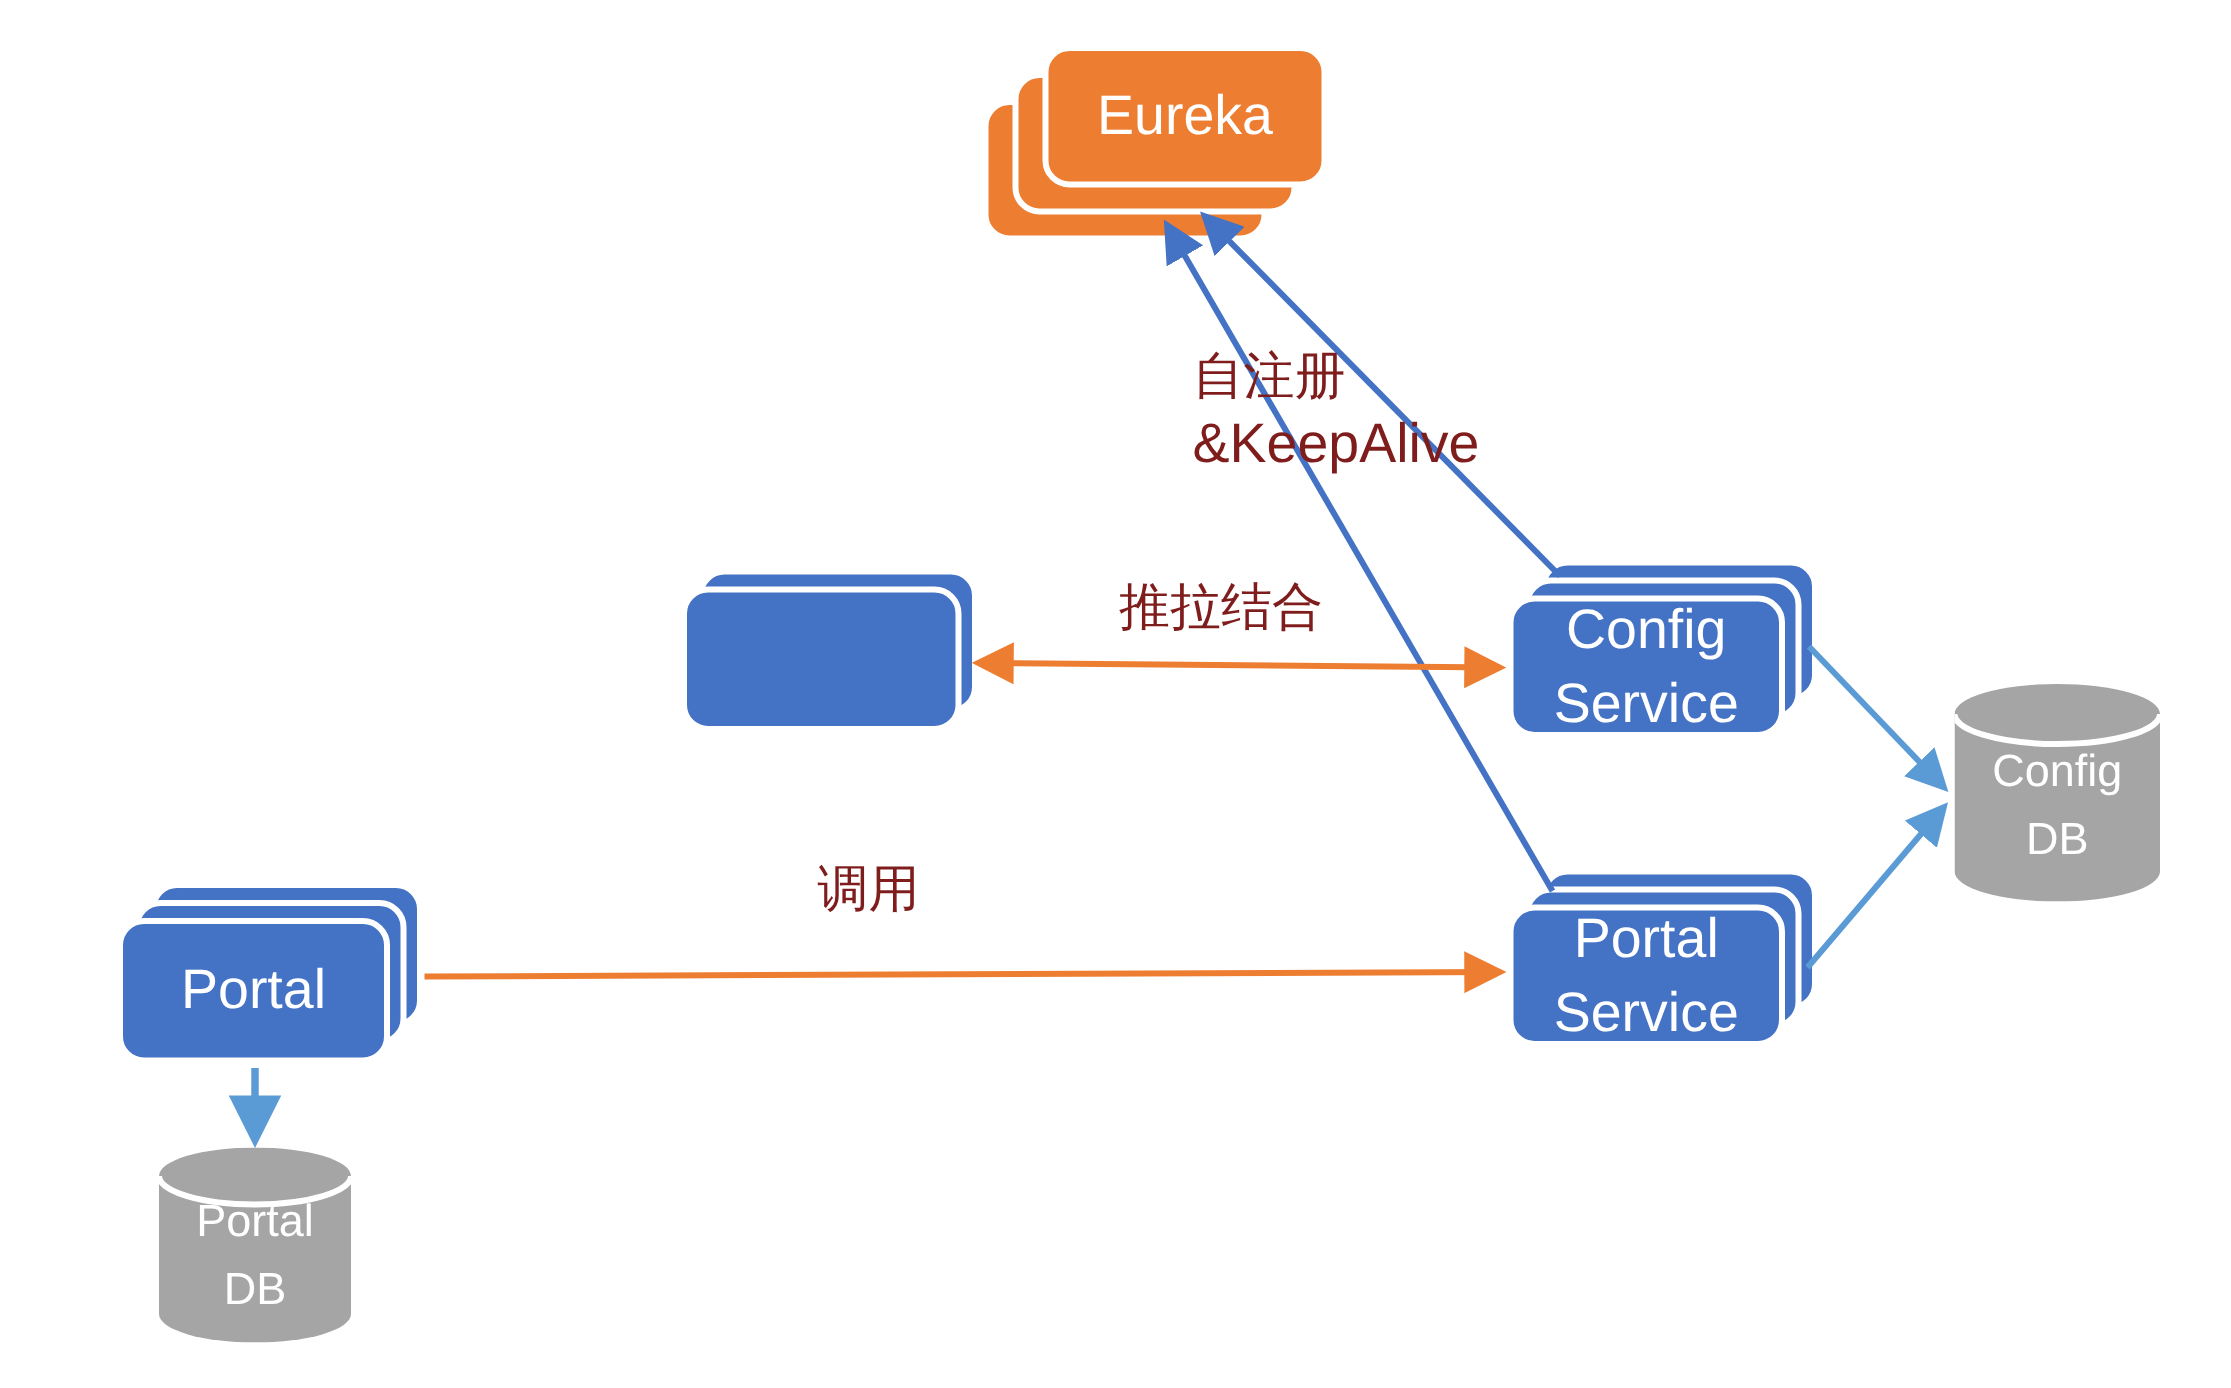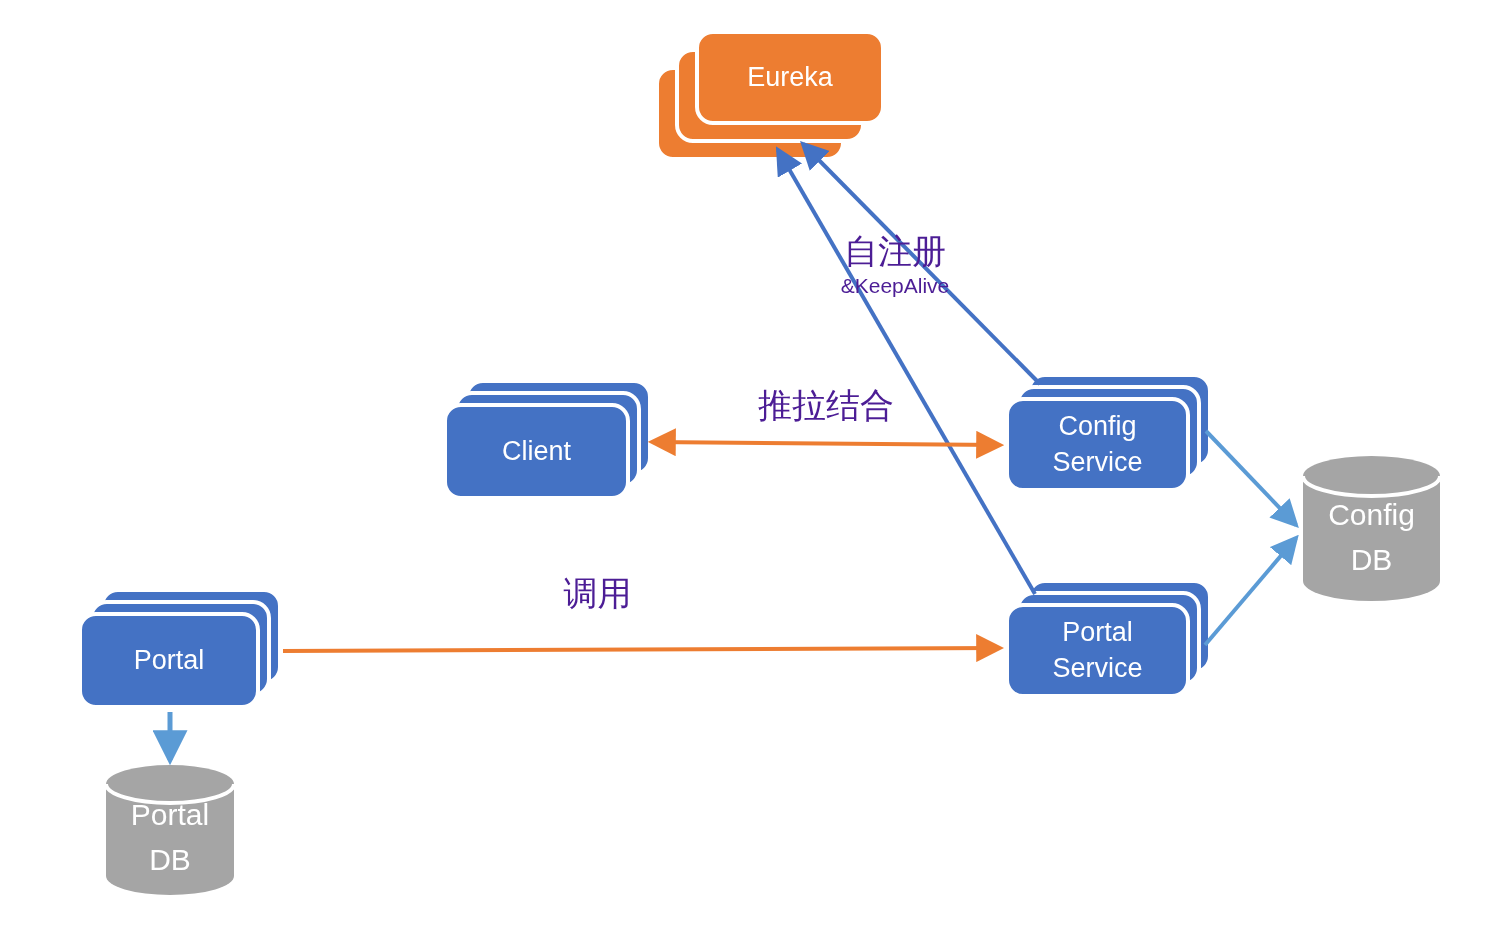--- a/index.html
+++ b/index.html
@@ -4,29 +4,29 @@
 <style>
   html,body{margin:0;padding:0;background:#fff;}
   .canvas{position:relative;width:1487px;height:925px;background:#ffffff;overflow:hidden;
           font-family:"Liberation Sans","DejaVu Sans",sans-serif;}
   .connectors{position:absolute;left:0;top:0;width:1487px;height:925px;z-index:3;pointer-events:none;}
   .stk{position:absolute;z-index:2;}
   .layer{position:absolute;box-sizing:border-box;border:4px solid #ffffff;border-radius:18px;}
   .layer.front{display:flex;align-items:center;justify-content:center;text-align:center;}
   .orange .layer{background:#ED7D31;}
   .blue .layer{background:#4472C4;}
-  .node-label{color:#ffffff;font-size:27px;line-height:1.3;}
+  .node-label{color:#ffffff;font-size:37px;line-height:1.3;}
   .node-label .ln{display:block;}
   .db{position:absolute;z-index:2;}
   .db-label{position:absolute;left:0;top:0;width:100%;height:100%;display:flex;flex-direction:column;
             align-items:center;justify-content:center;color:#fff;font-size:30px;line-height:1.5;z-index:2;}
   .db-label .ln{display:block;text-align:center;}
-  .edge-label{position:absolute;z-index:4;color:#4c1d95;text-align:center;}
+  .edge-label{position:absolute;z-index:4;color:#7f1d1d;}
   .cjk{font-family:"Liberation Serif","DejaVu Serif",serif;font-size:34px;line-height:1.2;display:block;}
-  .latin{font-family:"Liberation Sans","DejaVu Sans",sans-serif;font-size:21px;line-height:1.25;display:block;}
+  .latin{font-family:"Liberation Sans","DejaVu Sans",sans-serif;font-size:37px;line-height:1.25;display:block;}
 </style>
 </head>
 <body>
 
 <div class="canvas">
 
   <svg class="connectors" width="1487" height="925" viewBox="0 0 1487 925">
     <defs>
       <marker id="mB" viewBox="0 0 10 10" refX="8.5" refY="5" markerWidth="7" markerHeight="7" orient="auto-start-reverse">
         <path d="M0,0 L10,5 L0,10 Z" fill="#4472C4"></path>
@@ -51,23 +51,20 @@
     <div class="layer" style="left:0;top:36px;width:190px;height:95px;"></div>
     <div class="layer" style="left:20px;top:18px;width:190px;height:95px;"></div>
     <div class="layer front" style="left:40px;top:0;width:190px;height:95px;">
       <span class="node-label">Eureka</span>
     </div>
   </div>
 
   <div class="stk blue" style="left:443px;top:379px;width:209px;height:121px;">
     <div class="layer" style="left:22px;top:0;width:187px;height:97px;"></div>
     <div class="layer" style="left:11px;top:12px;width:187px;height:97px;"></div>
-    <div class="layer front" style="left:0;top:24px;width:187px;height:97px;">
-      <span class="node-label">Client</span>
-    </div>
   </div>
 
   <div class="stk blue" style="left:1005px;top:373px;width:207px;height:119px;">
     <div class="layer" style="left:22px;top:0;width:185px;height:95px;"></div>
     <div class="layer" style="left:11px;top:12px;width:185px;height:95px;"></div>
     <div class="layer front" style="left:0;top:24px;width:185px;height:95px;">
       <span class="node-label">
           <span class="ln">Config</span>
           <span class="ln">Service</span>
         </span>

